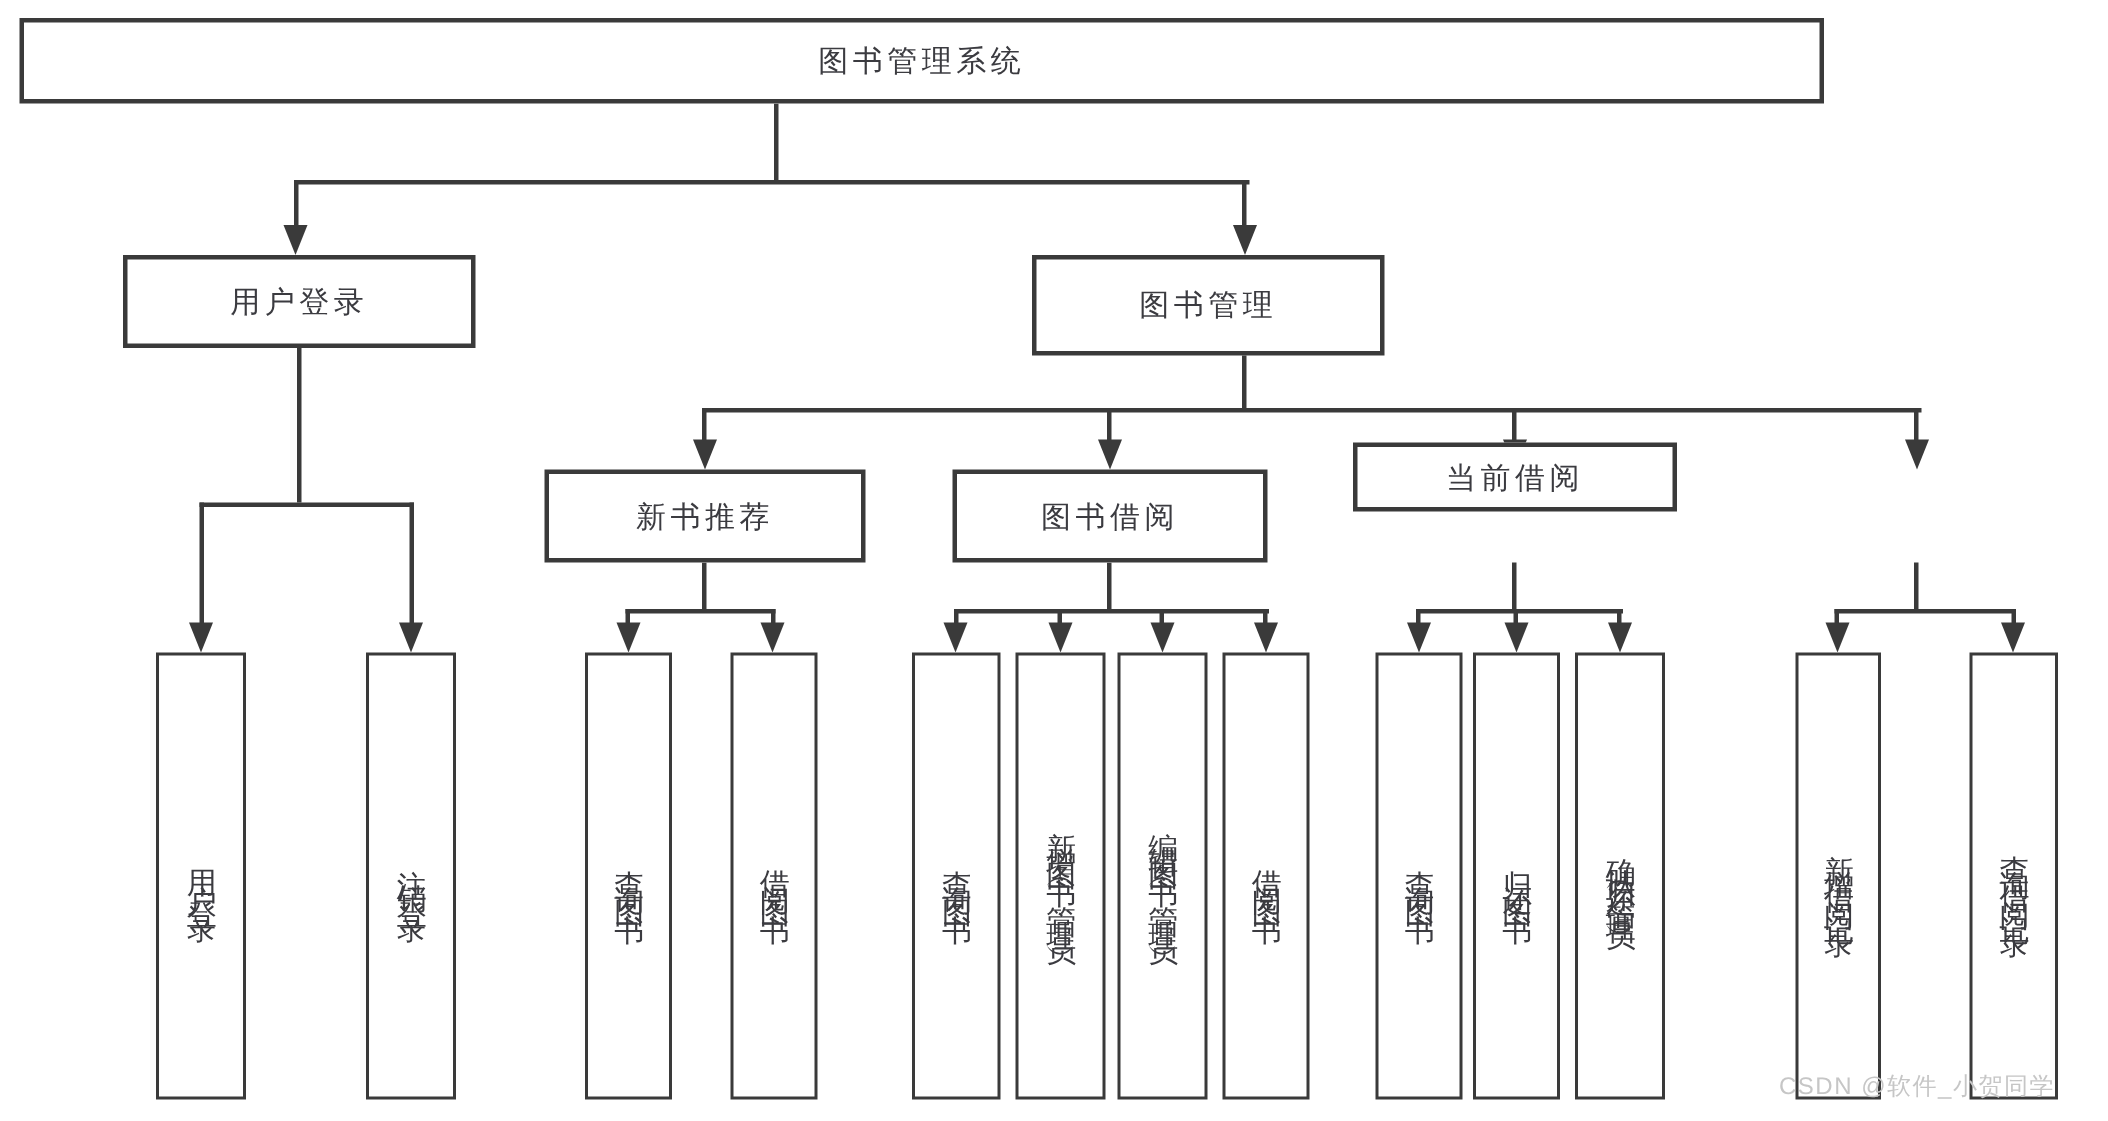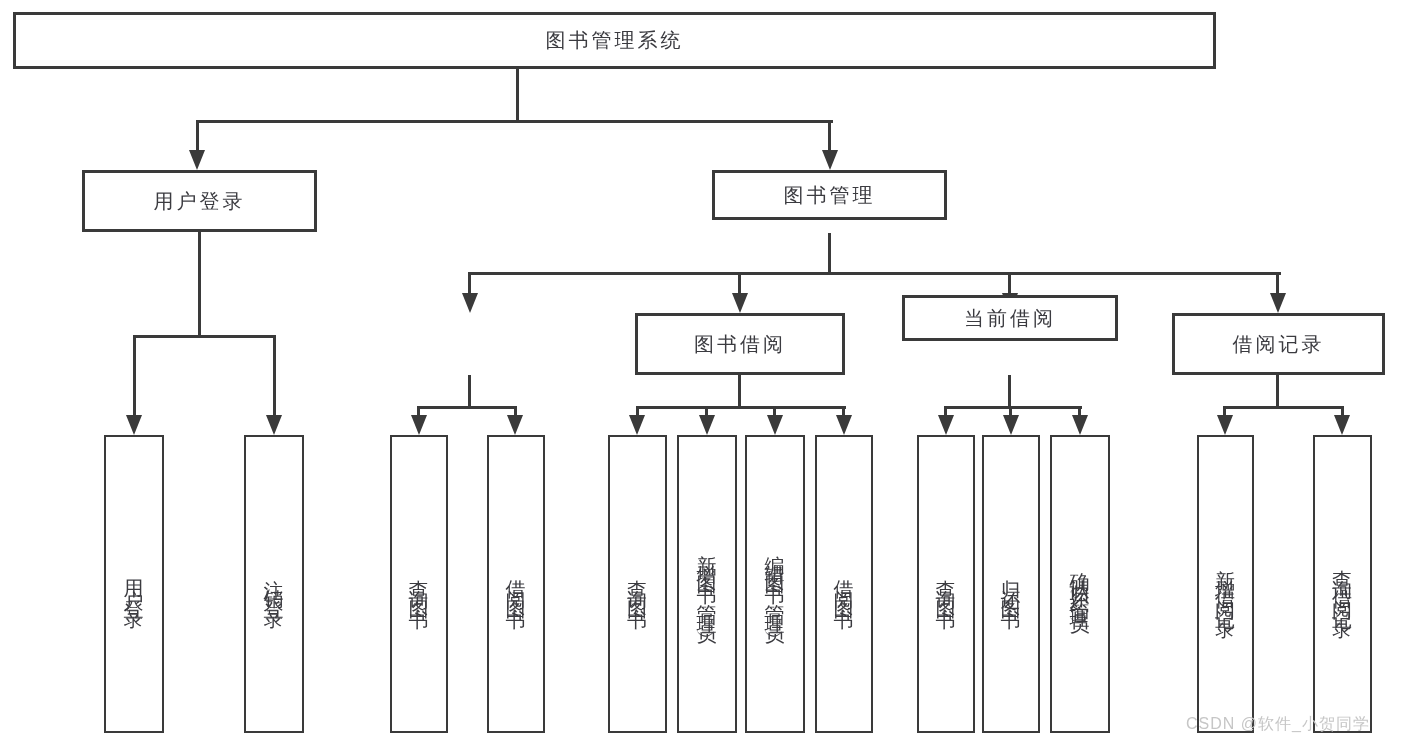--- a/index.html
+++ b/index.html
@@ -51,21 +51,21 @@
   <div class="vline" style="left:516px;top:69px;height:51px;"></div>
   <div class="hline" style="left:196px;top:120px;width:637px;"></div>
   <div class="vline" style="left:196px;top:120px;height:32px;"></div>
   <div class="arrow" style="left:189px;top:150px;"></div>
   <div class="vline" style="left:828px;top:120px;height:32px;"></div>
   <div class="arrow" style="left:822px;top:150px;"></div>
 
   <div class="box" style="left:82px;top:170px;width:235px;height:62px;">
       <span>用户登录</span>
     </div>
-  <div class="box" style="left:712px;top:170px;width:235px;height:50px;">
+  <div class="box" style="left:688px;top:170px;width:235px;height:67px;">
       <span>图书管理</span>
     </div>
 
   <div class="vline" style="left:198px;top:232px;height:103px;"></div>
   <div class="hline" style="left:133px;top:335px;width:143px;"></div>
   <div class="vline" style="left:133px;top:335px;height:82px;"></div>
   <div class="arrow" style="left:126px;top:415px;"></div>
   <div class="vline" style="left:273px;top:335px;height:82px;"></div>
   <div class="arrow" style="left:266px;top:415px;"></div>
 
@@ -73,28 +73,28 @@
   <div class="hline" style="left:468px;top:272px;width:813px;"></div>
   <div class="vline" style="left:468px;top:272px;height:23px;"></div>
   <div class="arrow" style="left:462px;top:293px;"></div>
   <div class="vline" style="left:738px;top:272px;height:23px;"></div>
   <div class="arrow" style="left:732px;top:293px;"></div>
   <div class="vline" style="left:1008px;top:272px;height:23px;"></div>
   <div class="arrow" style="left:1002px;top:293px;"></div>
   <div class="vline" style="left:1276px;top:272px;height:23px;"></div>
   <div class="arrow" style="left:1270px;top:293px;"></div>
 
+  <div class="box" style="left:363px;top:313px;width:214px;height:62px;">
+      <span>新书推荐</span>
+    </div>
   <div class="box" style="left:635px;top:313px;width:210px;height:62px;font-family:Liberation Serif, serif;">
       <span>图书借阅</span>
     </div>
   <div class="box" style="left:902px;top:295px;width:216px;height:46px;">
       <span>当前借阅</span>
-    </div>
-  <div class="box" style="left:1172px;top:313px;width:213px;height:62px;">
-      <span>借阅记录</span>
     </div>
 
   <div class="vline" style="left:468px;top:375px;height:31px;"></div>
   <div class="hline" style="left:417px;top:406px;width:100px;"></div>
   <div class="vline" style="left:417px;top:406px;height:11px;"></div>
   <div class="arrow" style="left:411px;top:415px;"></div>
   <div class="vline" style="left:514px;top:406px;height:11px;"></div>
   <div class="arrow" style="left:507px;top:415px;"></div>
 
   <div class="vline" style="left:738px;top:375px;height:31px;"></div>

